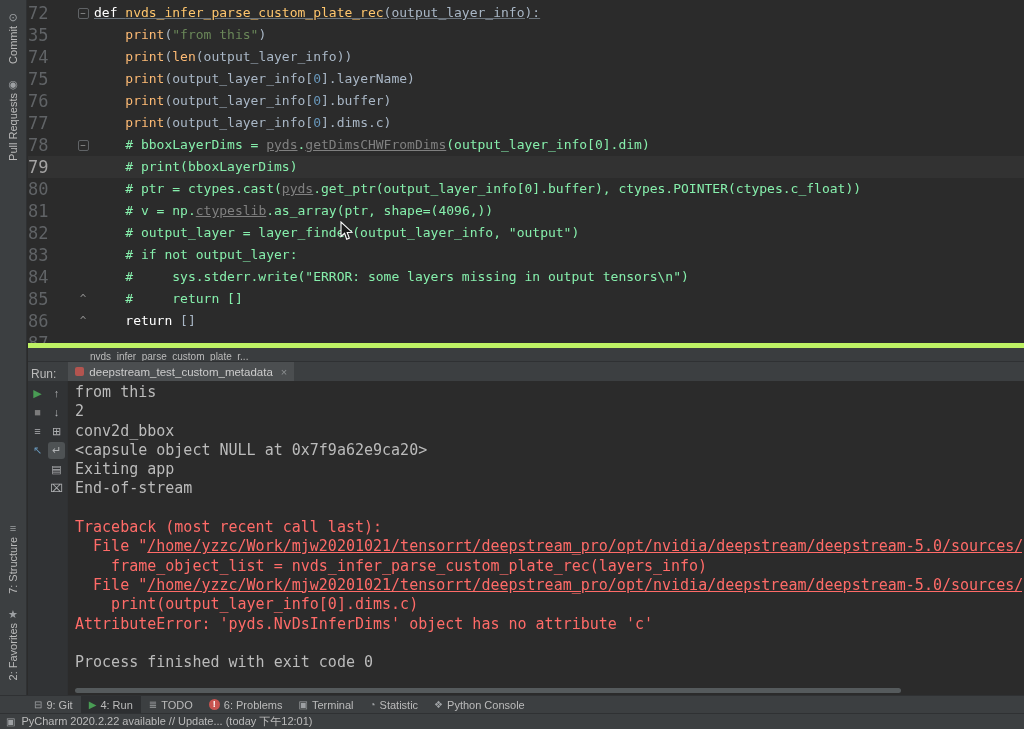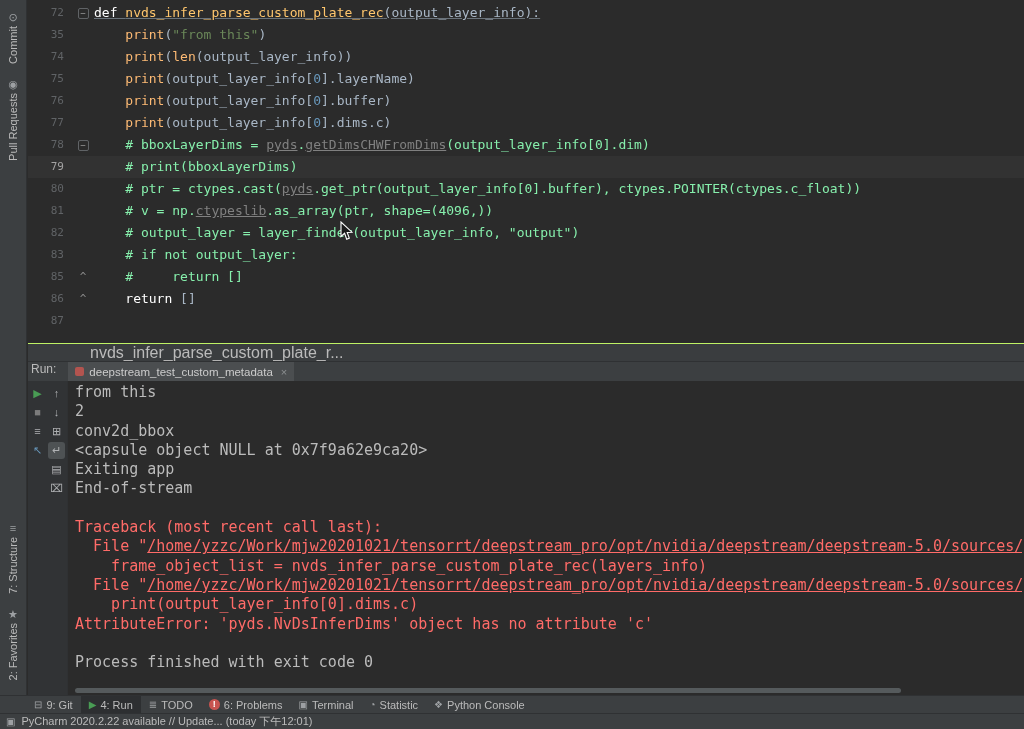--- a/index.html
+++ b/index.html
@@ -13,38 +13,38 @@
     border-right:1px solid #2f3133;display:flex;flex-direction:column;align-items:center;box-sizing:border-box}
   .stripe-top{display:flex;flex-direction:column;align-items:center;padding-top:4px}
   .stripe-bottom{margin-top:auto;display:flex;flex-direction:column;align-items:center;padding-bottom:8px}
   .stripe-btn{display:flex;flex-direction:column;align-items:center;gap:3px;margin:7px 0}
   .stripe-ic{font-size:11px;color:#9da0a3;line-height:12px}
   .stripe-label{writing-mode:vertical-rl;transform:rotate(180deg);font-size:11px;color:#bbbbbb;white-space:nowrap}
   
   .editor{position:absolute;left:28px;top:0;width:996px;height:343px;overflow:hidden;padding-top:2px;box-sizing:border-box}
   .eline{display:flex;height:22px;line-height:22px;font-family:"DejaVu Sans Mono",monospace;font-size:13px;white-space:pre}
   .eline.current{background:#323232}
-  .lnum{flex:none;width:36px;text-align:right;padding-right:8px;color:#606366;font-size:11px}
+  .lnum{flex:none;width:36px;padding-right:8px;color:#606366;font-size:17px}
   .eline.current .lnum{color:#a4a3a3}
   .licon{flex:none;width:22px;text-align:center;color:#606366}
   .garrow{font-size:11px;color:#8a8a8a}
   .foldbox{display:inline-block;width:9px;height:9px;border:1px solid #606366;border-radius:2px;
     font-size:9px;line-height:8px;color:#9b9b9b;vertical-align:middle}
   .lcode{flex:1}
   .uline{text-decoration:underline;text-decoration-color:#6a737b}
   .tk-kw{color:#ffffff}.tk-fn{color:#ffc66d}.tk-pl{color:#a9b7c6}.tk-bi{color:#fdba74}
   .tk-str{color:#6a8759}.tk-num{color:#6897bb}.tk-cm{color:#86efac}
   .tk-cmu{color:#808080;text-decoration:underline}
   
   .breadcrumb{position:absolute;left:28px;top:343px;width:996px;height:18px;background:#3a3d3f;
-    border-top:1px solid #bef264;line-height:18px;font-size:16px;color:#bbbbbb;
+    border-top:5px solid #bef264;line-height:18px;font-size:10px;color:#bbbbbb;
     padding-left:62px;box-sizing:border-box}
   
   .run-header{position:absolute;left:28px;top:361px;width:996px;height:20px;background:#3c3f41;
-    border-top:1px solid #2f3133;display:flex;align-items:flex-start;box-sizing:border-box}
+    border-top:1px solid #2f3133;display:flex;align-items:flex-end;box-sizing:border-box}
   .run-label{font-size:12px;color:#bbbbbb;padding:0 12px 0 3px}
   .run-tab{display:flex;align-items:center;gap:5px;height:100%;padding:0 7px;background:#4b4e50;font-size:11.5px;color:#cccccc}
   .run-config-ic{width:9px;height:9px;border-radius:2px;background:#b3544f;display:inline-block}
   .tab-close{color:#8c8f91;font-size:11px;margin-left:3px}
   
   .run-body{position:absolute;left:28px;top:381px;width:996px;height:314px;background:#2b2b2b}
   .run-toolbars{position:absolute;left:0;top:0;width:40px;height:100%;background:#313335;
     border-right:1px solid #2f3133;display:flex;box-sizing:border-box}
   .tb-col{width:19px;display:flex;flex-direction:column;align-items:center;padding-top:4px}
   .tb-icon{width:17px;height:17px;line-height:17px;text-align:center;font-size:11px;margin-bottom:2px;border-radius:3px;color:#afb1b3}
@@ -106,20 +106,21 @@
       <div class="eline"><span class="lnum">74</span><span class="licon"></span><span class="lcode"><span class="tk-pl">    </span><span class="tk-bi">print</span><span class="tk-pl">(</span><span class="tk-bi">len</span><span class="tk-pl">(output_layer_info))</span></span></div>
       <div class="eline"><span class="lnum">75</span><span class="licon"></span><span class="lcode"><span class="tk-pl">    </span><span class="tk-bi">print</span><span class="tk-pl">(output_layer_info[</span><span class="tk-num">0</span><span class="tk-pl">].layerName)</span></span></div>
       <div class="eline"><span class="lnum">76</span><span class="licon"></span><span class="lcode"><span class="tk-pl">    </span><span class="tk-bi">print</span><span class="tk-pl">(output_layer_info[</span><span class="tk-num">0</span><span class="tk-pl">].buffer)</span></span></div>
       <div class="eline"><span class="lnum">77</span><span class="licon"></span><span class="lcode"><span class="tk-pl">    </span><span class="tk-bi">print</span><span class="tk-pl">(output_layer_info[</span><span class="tk-num">0</span><span class="tk-pl">].dims.c)</span></span></div>
       <div class="eline"><span class="lnum">78</span><span class="licon"><span class="foldbox">−</span></span><span class="lcode"><span class="tk-pl">    </span><span class="tk-cm"># bboxLayerDims = </span><span class="tk-cmu">pyds</span><span class="tk-cm">.</span><span class="tk-cmu">getDimsCHWFromDims</span><span class="tk-cm">(output_layer_info[0].dim)</span></span></div>
       <div class="eline current"><span class="lnum">79</span><span class="licon"></span><span class="lcode"><span class="tk-pl">    </span><span class="tk-cm"># print(bboxLayerDims)</span></span></div>
       <div class="eline"><span class="lnum">80</span><span class="licon"></span><span class="lcode"><span class="tk-pl">    </span><span class="tk-cm"># ptr = ctypes.cast(</span><span class="tk-cmu">pyds</span><span class="tk-cm">.get_ptr(output_layer_info[0].buffer), ctypes.POINTER(ctypes.c_float))</span></span></div>
       <div class="eline"><span class="lnum">81</span><span class="licon"></span><span class="lcode"><span class="tk-pl">    </span><span class="tk-cm"># v = np.</span><span class="tk-cmu">ctypeslib</span><span class="tk-cm">.as_array(ptr, shape=(4096,))</span></span></div>
       <div class="eline"><span class="lnum">82</span><span class="licon"></span><span class="lcode"><span class="tk-pl">    </span><span class="tk-cm"># output_layer = layer_finder(output_layer_info, "output")</span></span></div>
       <div class="eline"><span class="lnum">83</span><span class="licon"></span><span class="lcode"><span class="tk-pl">    </span><span class="tk-cm"># if not output_layer:</span></span></div>
+      <div class="eline"><span class="lnum">84</span><span class="licon"></span><span class="lcode"><span class="tk-pl">    </span><span class="tk-cm">#     sys.stderr.write("ERROR: some layers missing in output tensors\n")</span></span></div>
       <div class="eline"><span class="lnum">85</span><span class="licon garrow">^</span><span class="lcode"><span class="tk-pl">    </span><span class="tk-cm">#     return []</span></span></div>
       <div class="eline"><span class="lnum">86</span><span class="licon garrow">^</span><span class="lcode"><span class="tk-pl">    </span><span class="tk-kw">return</span><span class="tk-pl"> []</span></span></div>
       <div class="eline"><span class="lnum">87</span><span class="licon"></span><span class="lcode"></span></div>
     </div>
 </div>
 
 <div class="breadcrumb">
   <span>nvds_infer_parse_custom_plate_r...</span>
 </div>
 

